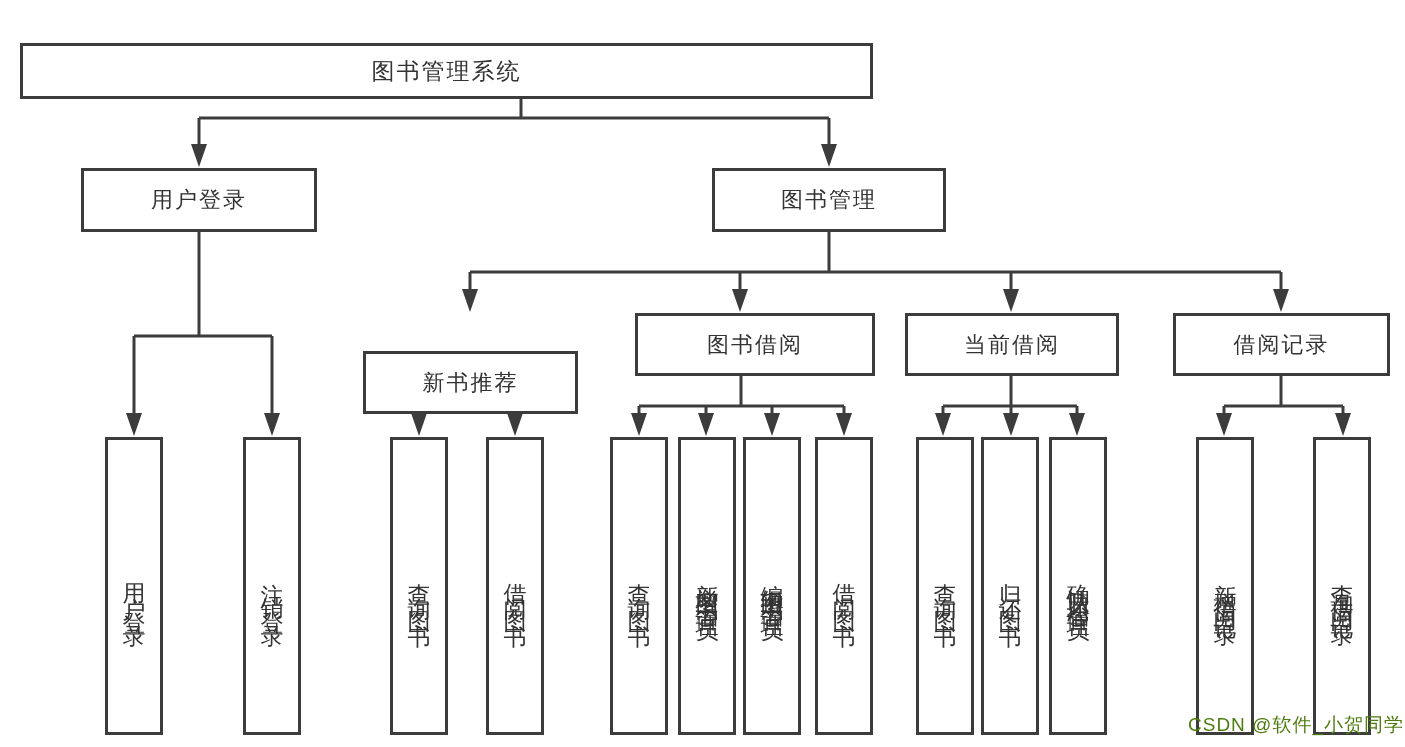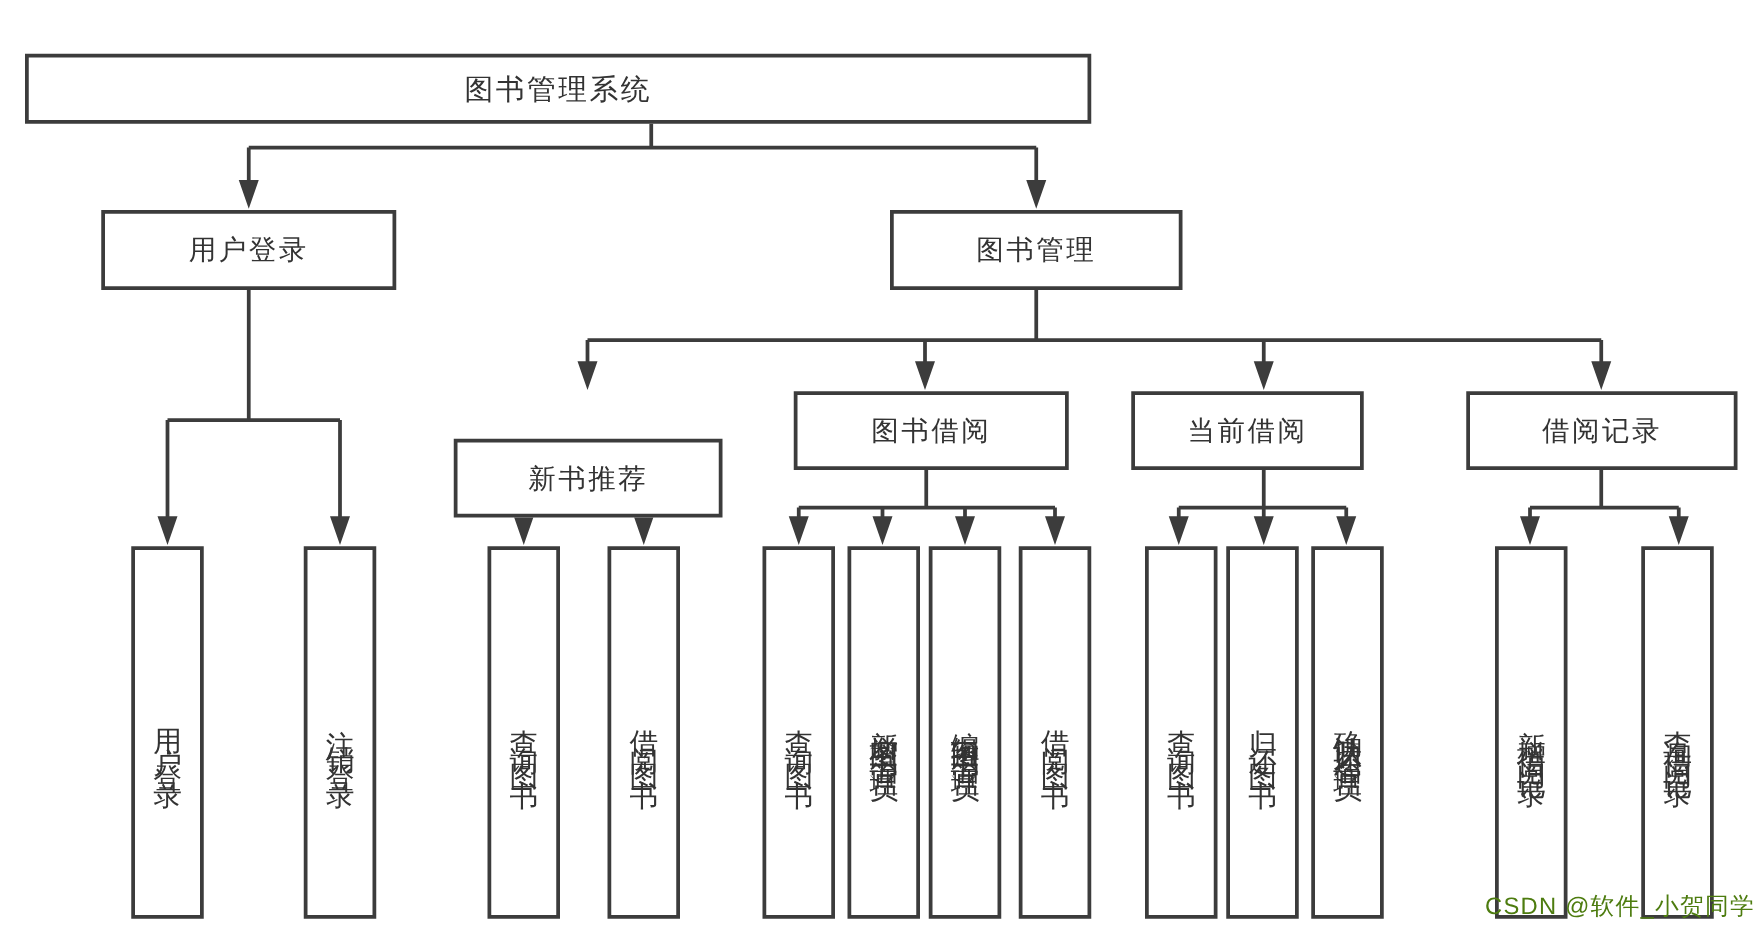--- a/index.html
+++ b/index.html
@@ -126,22 +126,22 @@
       M1224 436 l-8 -23 h16 z
       M1343 436 l-8 -23 h16 z"></path>
   </svg>
 
   <div class="hbox title" style="left:20px; top:13px; width:853px; height:56px;margin-top:30px;">图书管理系统</div>
 
   <div class="hbox" style="left:81px; top:168px; width:236px; height:64px;">用户登录</div>
   <div class="hbox" style="left:712px; top:168px; width:234px; height:64px;">图书管理</div>
 
   <div class="hbox" style="left:363px; top:313px; width:215px; height:63px;margin-top:38px;">新书推荐</div>
-  <div class="hbox" style="left:635px; top:313px; width:220px; height:63px;">图书借阅</div>
-  <div class="hbox" style="left:905px; top:313px; width:186px; height:63px;">当前借阅</div>
+  <div class="hbox" style="left:635px; top:313px; width:240px; height:63px;">图书借阅</div>
+  <div class="hbox" style="left:905px; top:313px; width:214px; height:63px;">当前借阅</div>
   <div class="hbox" style="left:1173px; top:313px; width:217px; height:63px;">借阅记录</div>
 
   <div class="vbox sp-l" style="left:105px;">
     <span class="vtext">用户登录</span>
   </div>
   <div class="vbox sp-l" style="left:243px;">
     <span class="vtext">注销登录</span>
   </div>
   <div class="vbox sp-l" style="left:390px;">
     <span class="vtext">查询图书</span>

